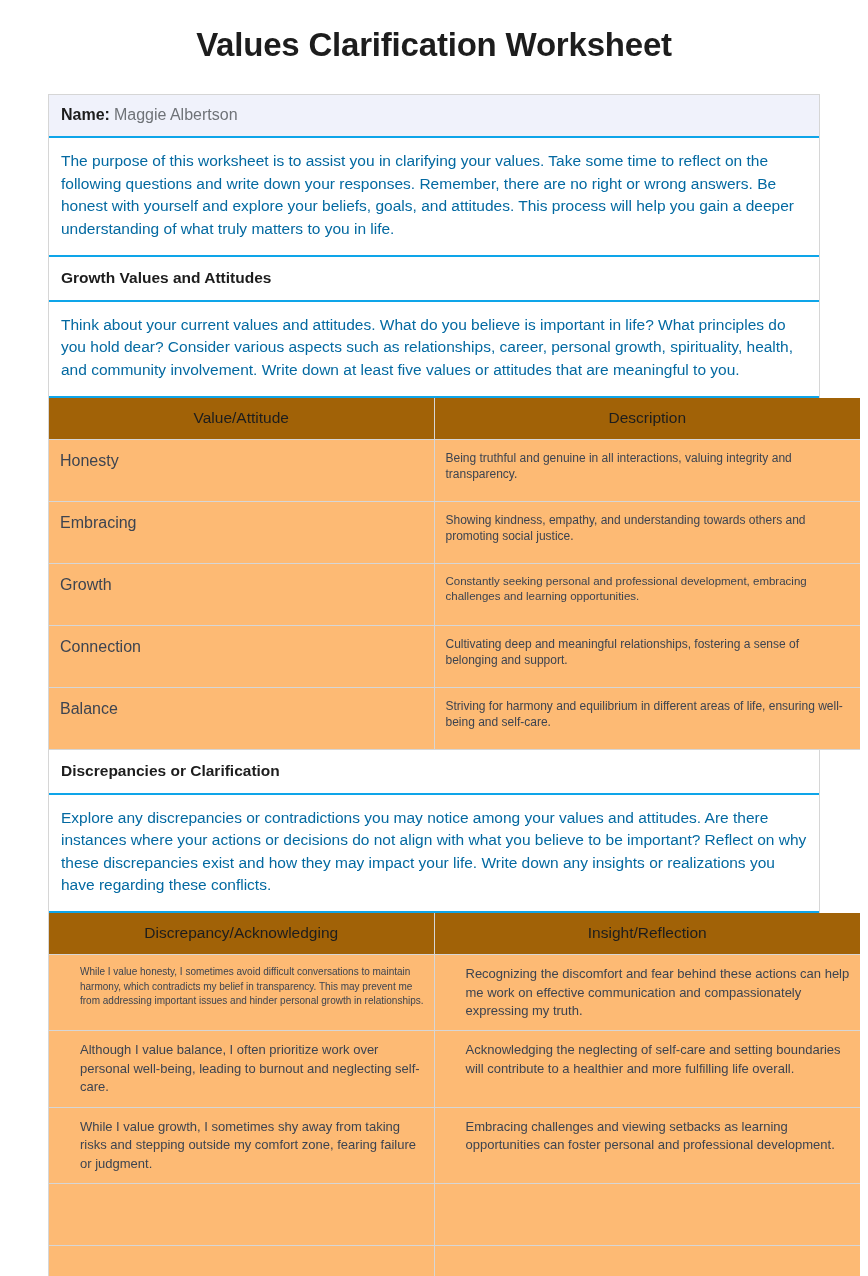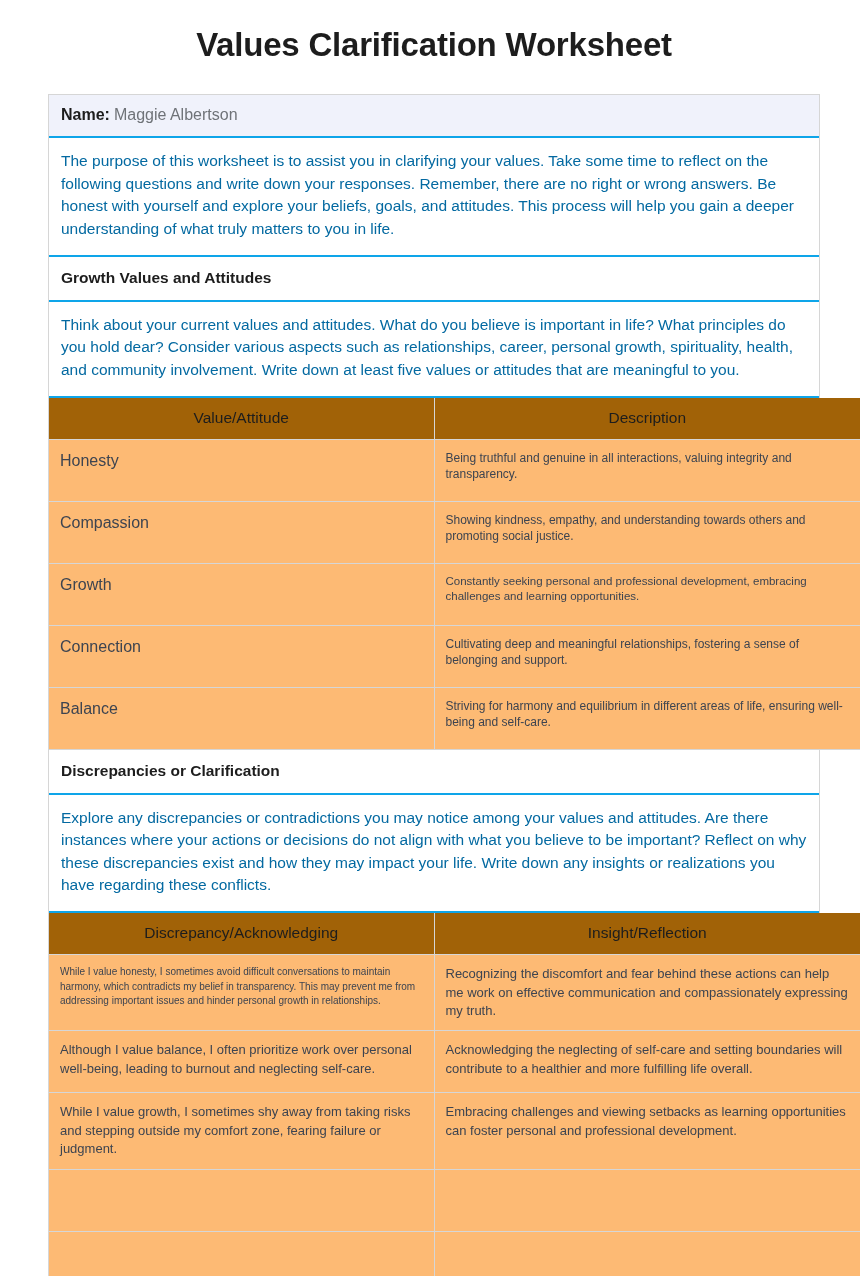--- a/index.html
+++ b/index.html
@@ -125,20 +125,21 @@
     font-size: 11.5px;
     line-height: 1.35;
   }
 
   
   .disc-table td { height: 62px; }
   .disc-table td .disc-text {
     font-size: 13px;
     line-height: 1.42;
     color: #3d4450;
+    margin-left: 20px;
   }
   .disc-table td .disc-text.tiny {
     font-size: 10px;
     line-height: 1.45;
   }
   .disc-table td.empty { height: 62px; }
 </style>
 </head>
 <body>
 
@@ -169,21 +170,21 @@
         <tr>
           <td>
             <div class="val-name">Honesty</div>
           </td>
           <td class="cell-right">
             <div class="val-desc">Being truthful and genuine in all interactions, valuing integrity and transparency.</div>
           </td>
         </tr>
         <tr>
           <td>
-            <div class="val-name">Compassion</div>
+            <div class="val-name">Embracing</div>
           </td>
           <td class="cell-right">
             <div class="val-desc">Showing kindness, empathy, and understanding towards others and promoting social justice.</div>
           </td>
         </tr>
         <tr>
           <td>
             <div class="val-name">Growth</div>
           </td>
           <td class="cell-right">

